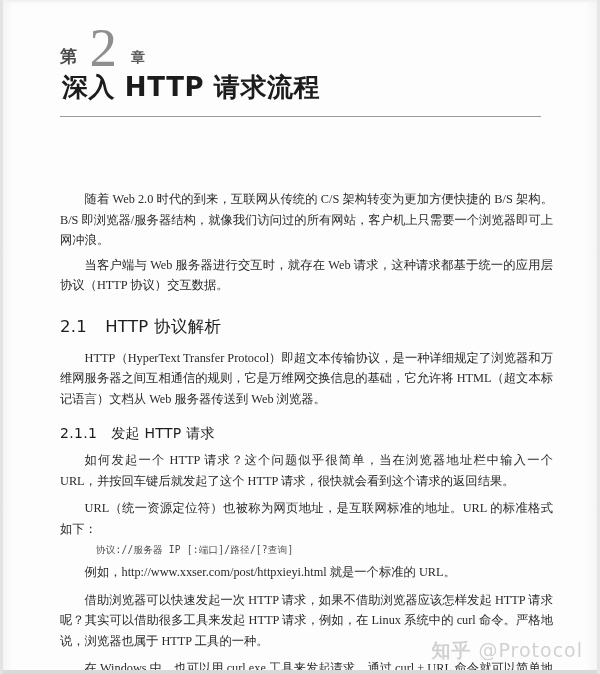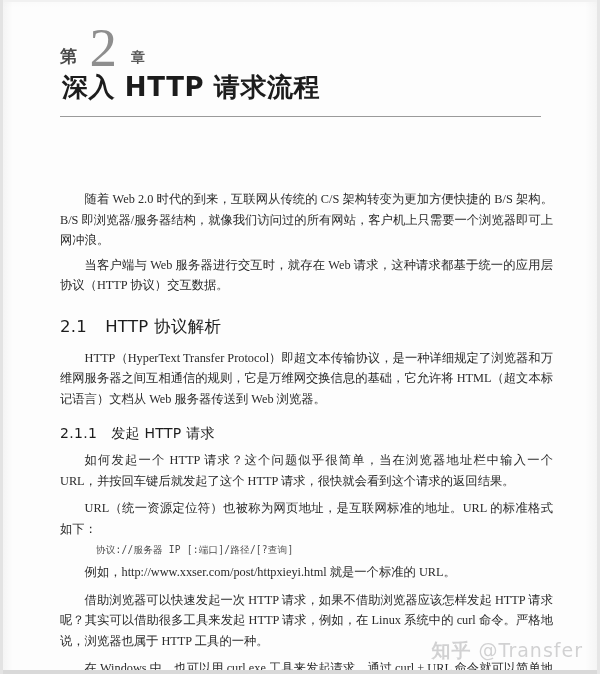--- a/index.html
+++ b/index.html
@@ -226,18 +226,18 @@
       <p class="para para-gap">借助浏览器可以快速发起一次 HTTP 请求，如果不借助浏览器应该怎样发起 HTTP 请求呢？其实可以借助很多工具来发起 HTTP 请求，例如，在 Linux 系统中的 curl 命令。严格地说，浏览器也属于 HTTP 工具的一种。</p>
 
       <p class="para para-gap">在 Windows 中，也可以用 curl.exe 工具来发起请求，通过 curl + URL 命令就可以简单地发起一个 HTTP 请求，非常方便。但 Windows 没有自带 curl.exe，用户必须进行下载才可以使用。</p>
 
     </div>
   </div>
 
   <div id="paper-tint"></div>
 
   <div id="watermark">
-    <span class="wm-logo">知乎</span><span>@Transfer</span>
+    <span class="wm-logo">知乎</span><span>@Protocol</span>
   </div>
 
   <div id="bottom-edge"></div>
 
 </div>
 
 </body></html>

